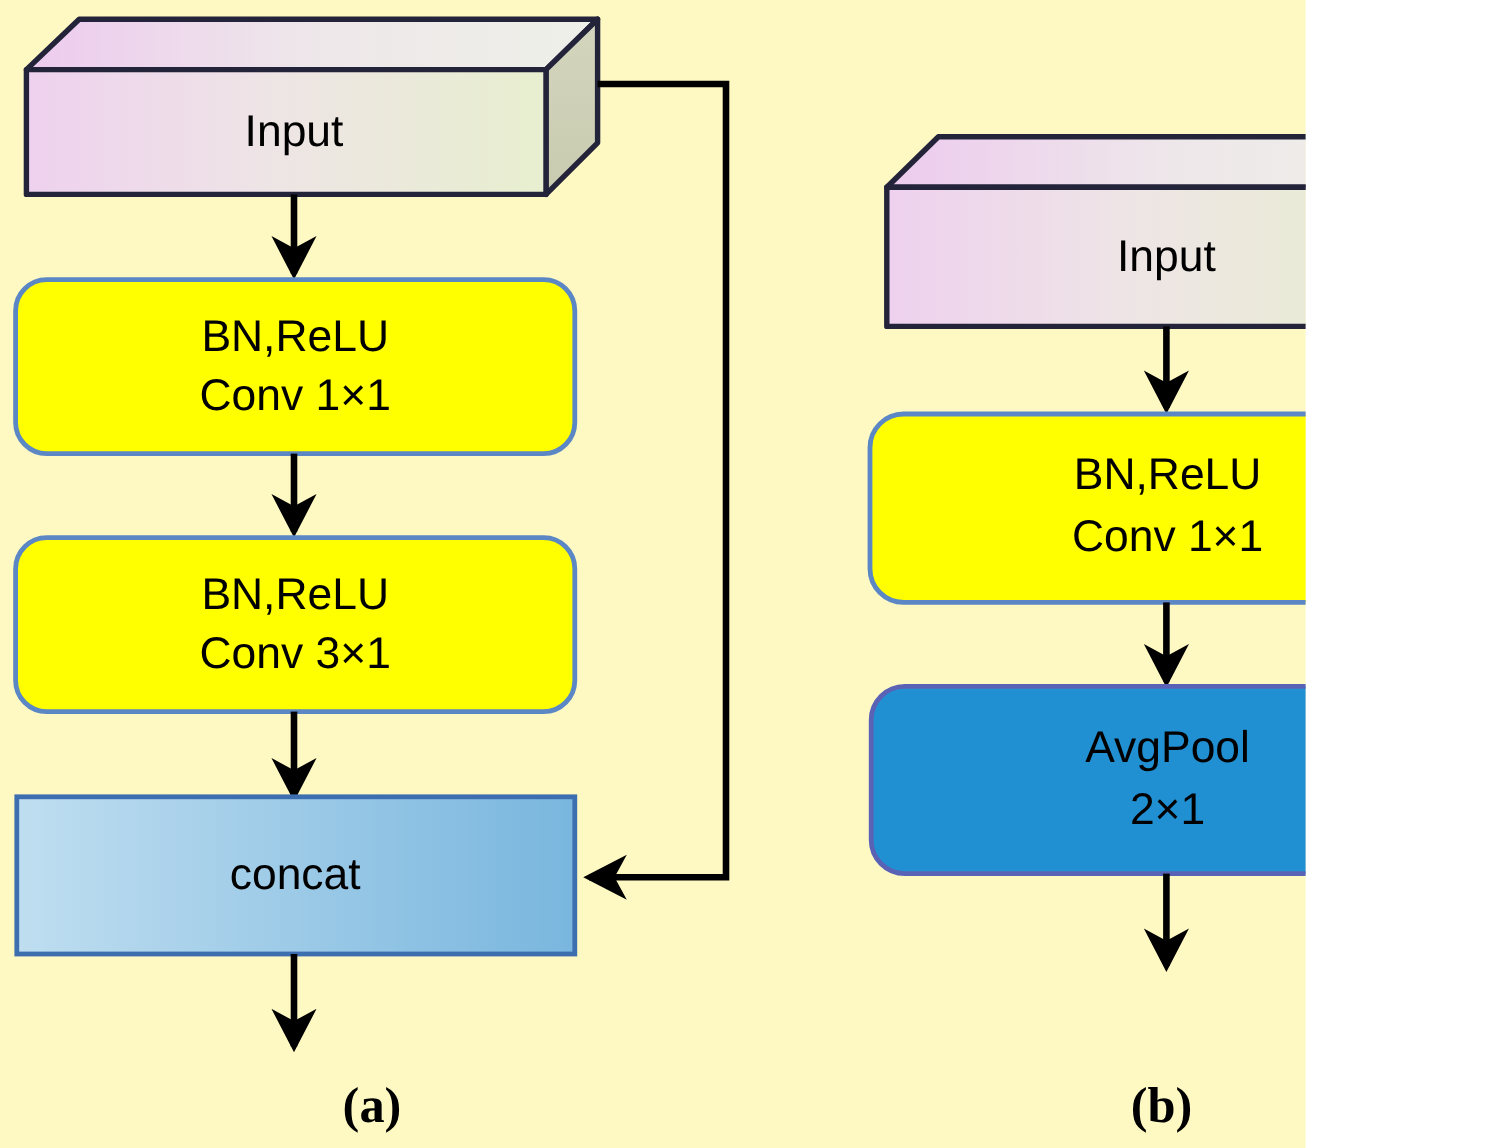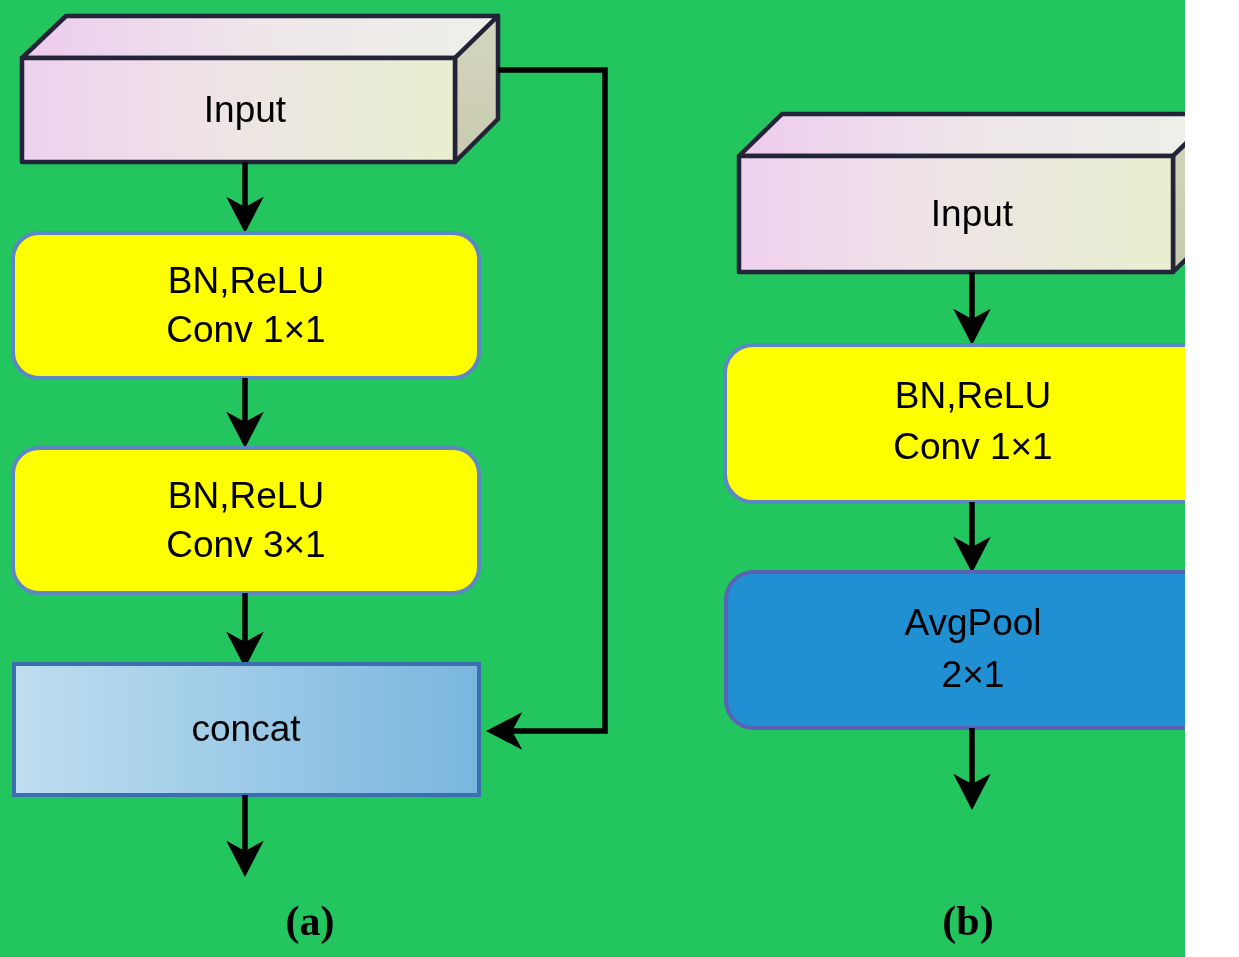--- a/index.html
+++ b/index.html
@@ -2,23 +2,23 @@
 <html><head>
 <meta charset="utf-8">
 <style>
   html, body {
     margin: 0;
     padding: 0;
     background: #ffffff;
   }
   #canvas {
     position: relative;
-    width: 1185px;
+    width: 1088px;
     height: 957px;
-    background: #22c55e;
+    background: #fef9c3;
     overflow: hidden;
     font-family: "Liberation Sans", sans-serif;
   }
   svg.diagram {
     position: absolute;
     left: 0;
     top: 0;
     width: 1239px;
     height: 957px;
   }

